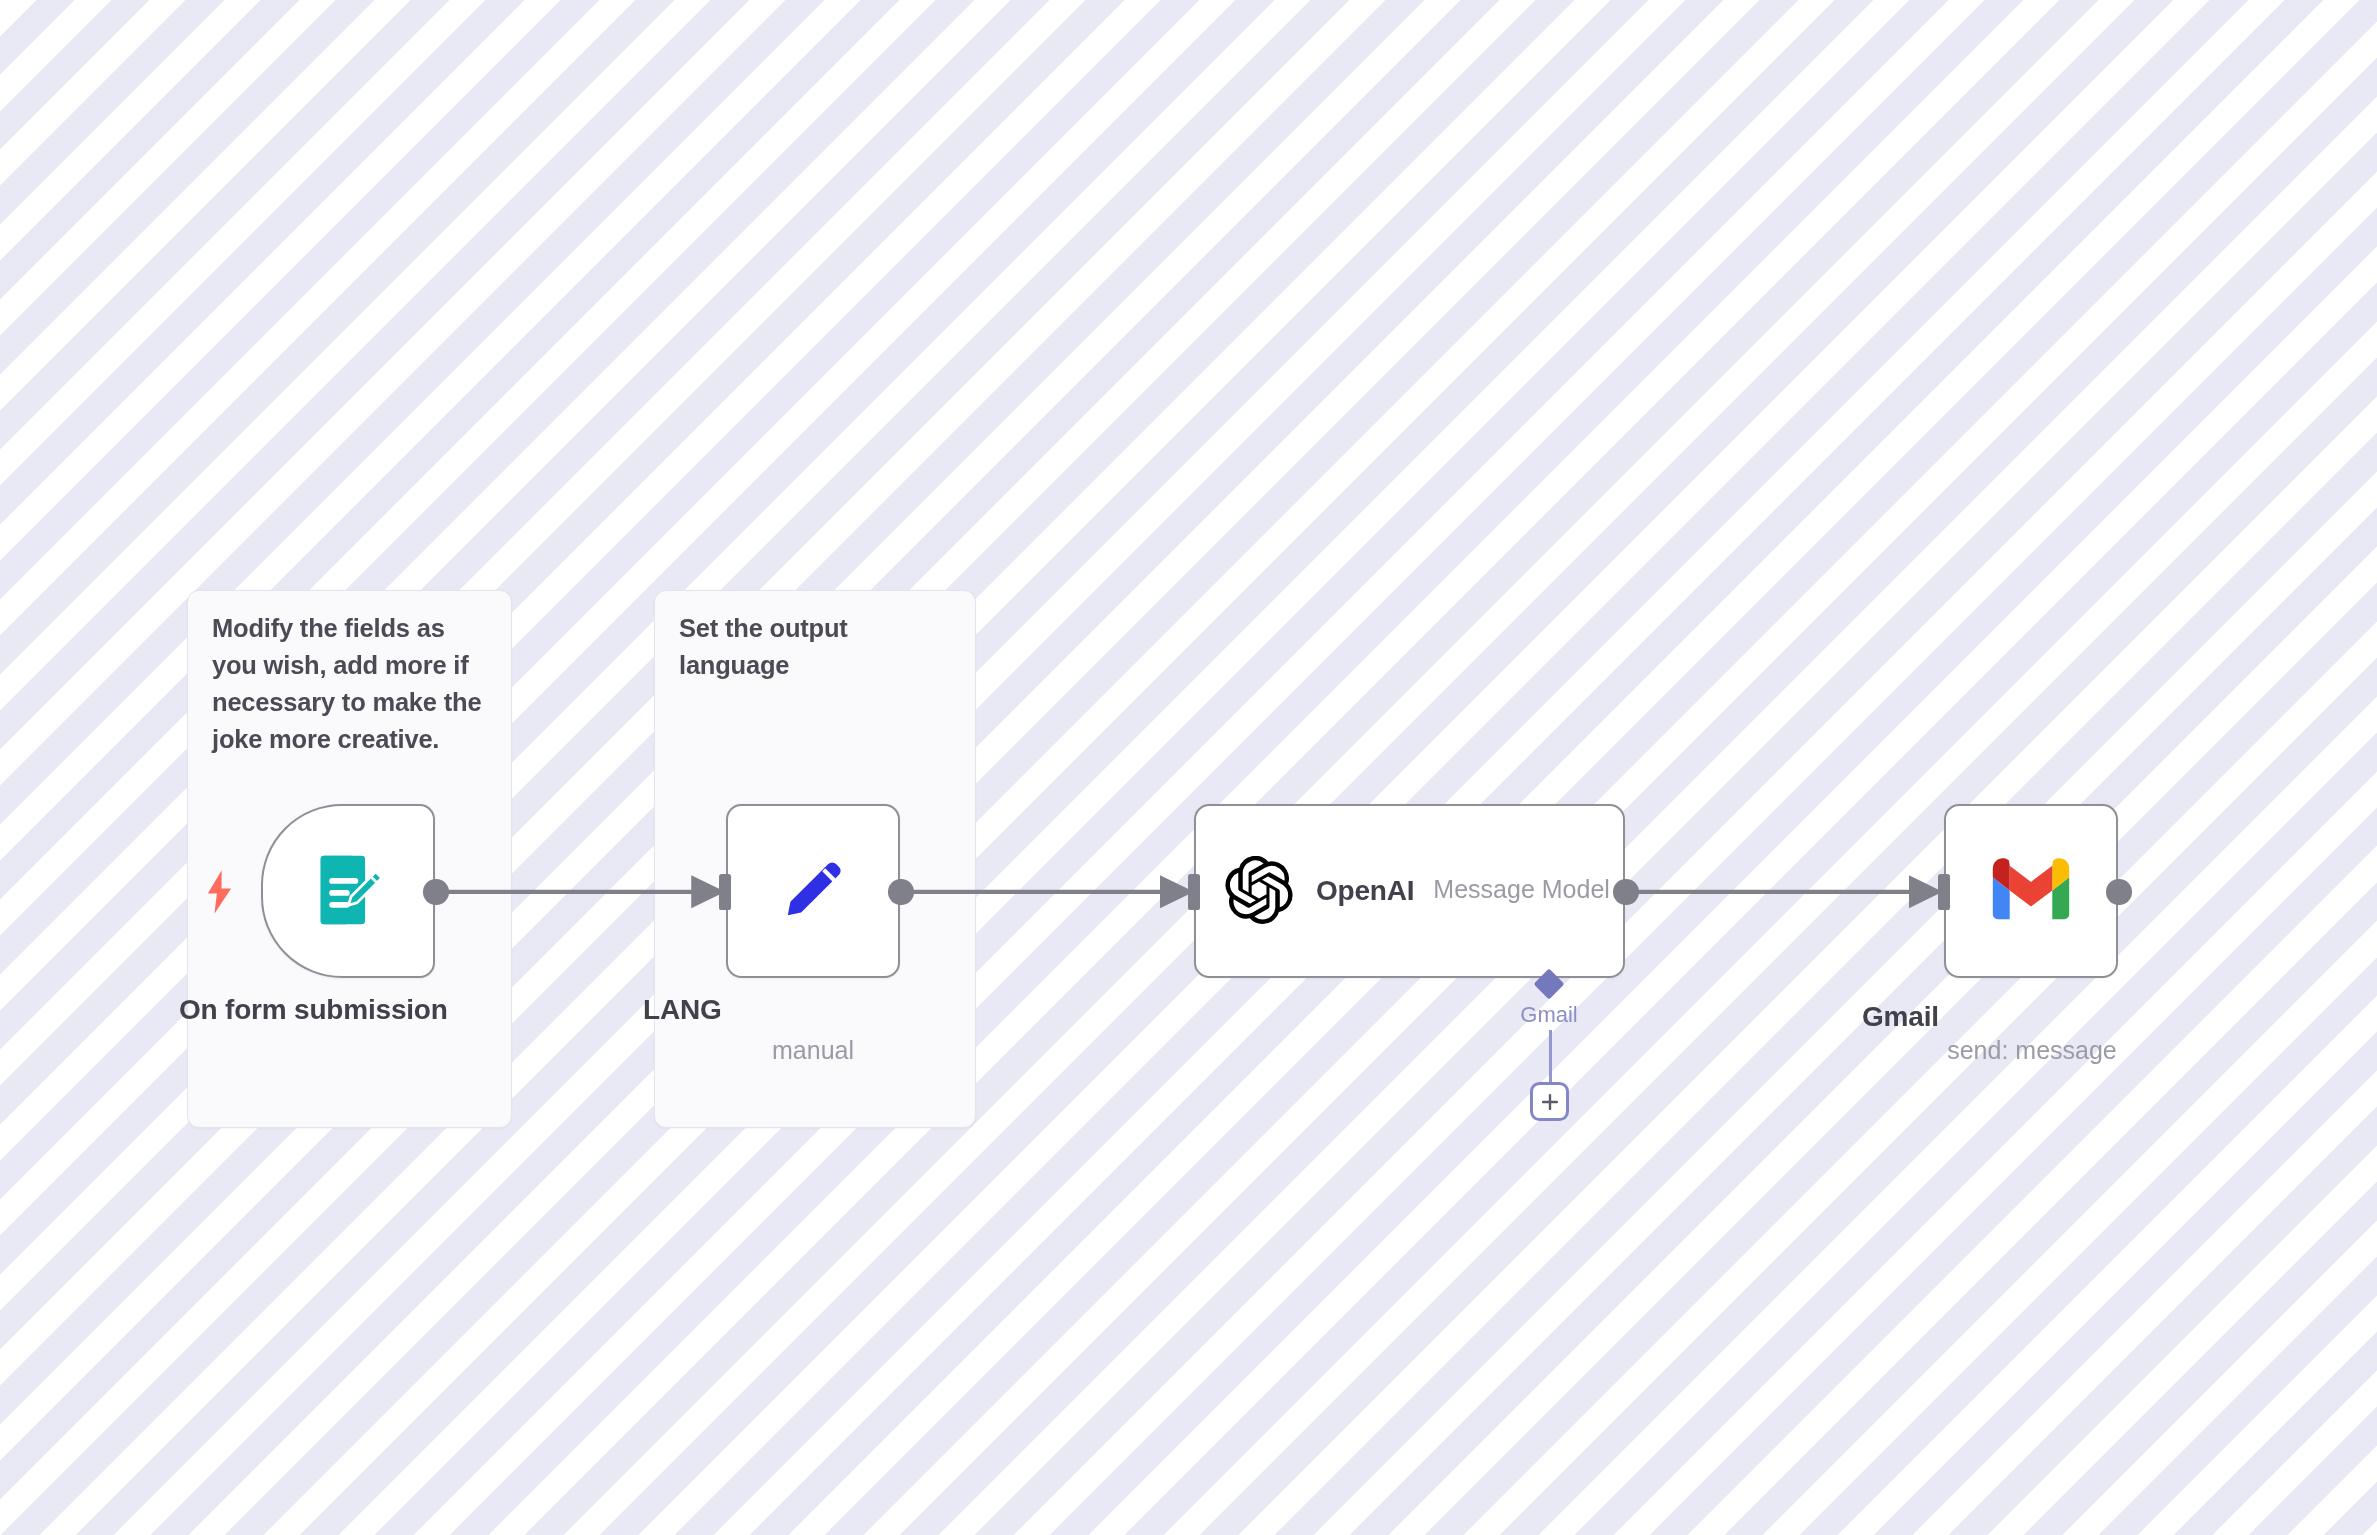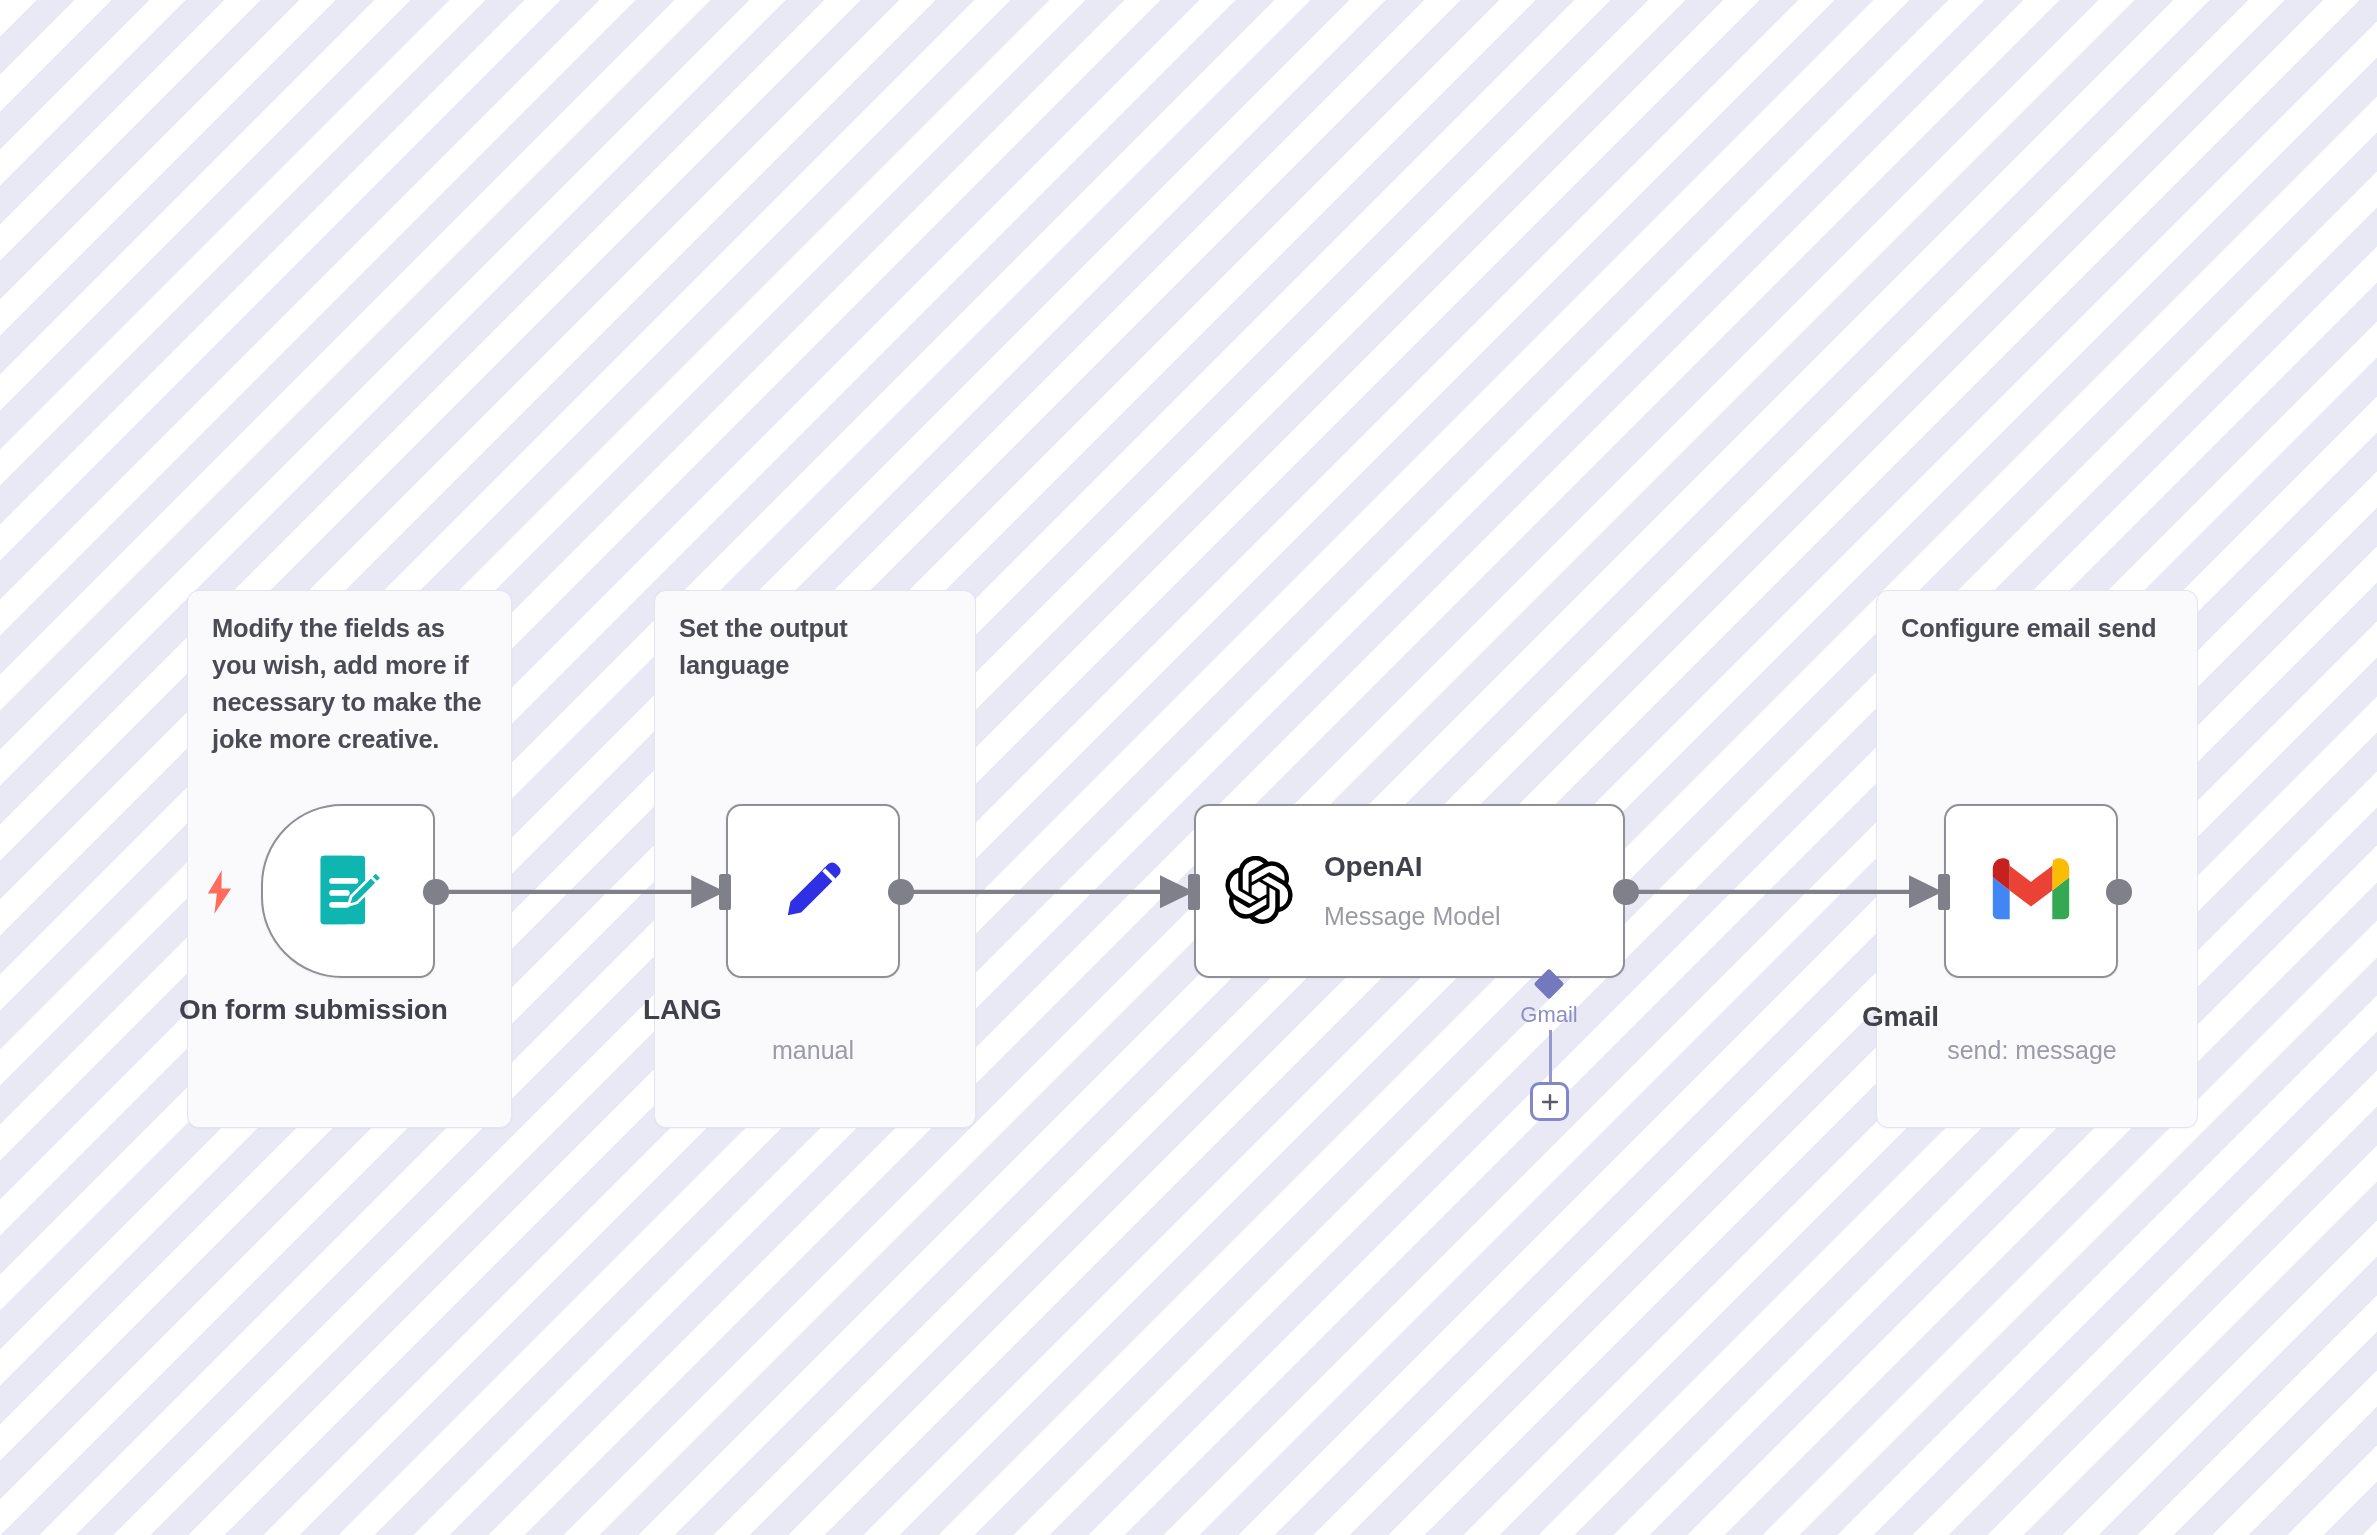--- a/index.html
+++ b/index.html
@@ -76,23 +76,23 @@
     box-shadow: 0 0.9px 2.6px rgba(30, 30, 60, 0.06);
   }
   .node.trigger {
     border-radius: 81px 15.3px 15.3px 81px;
   }
   .node.wide {
     justify-content: flex-start;
     padding-left: 29px;
   }
   .node-texts {
-    margin-left: 31px;
+    margin-left: 23px;
     display: flex;
-    flex-direction: column;
+    flex-direction: row;
     gap: 19px;
   }
   .node-inline-title {
     font-size: 28px;
     font-weight: bold;
     color: #41414b;
     letter-spacing: -0.2px;
   }
   .node-inline-sub {
     font-size: 25px;
@@ -184,23 +184,20 @@
 
   <div class="sticky" style="left:187px; top:590px; width:325px; height:538px;">
     <div class="sticky-text">Modify the fields as you wish, add more if necessary to make the joke more creative.</div>
   </div>
 
   <div class="sticky" style="left:654px; top:590px; width:322px; height:538px;">
     <div class="sticky-text">Set the output language</div>
   </div>
 
 
-  <div class="sticky" style="left:1876px; top:590px; width:322px; height:538px;">
-    <div class="sticky-text">Configure email send</div>
-  </div>
 
   <svg id="edges" viewBox="0 0 2794 1805" width="2377" height="1536">
     <defs>
       <marker id="arrow" markerWidth="9" markerHeight="9" refX="6.5" refY="4.5" orient="auto" markerUnits="strokeWidth">
         <path d="M0,0.6 L8,4.5 L0,8.4 Z" fill="#80808a"></path>
       </marker>
     </defs>
 
     <line x1="521" y1="1048" x2="845" y2="1048" stroke="#80808a" stroke-width="5" marker-end="url(#arrow)"></line>
 

